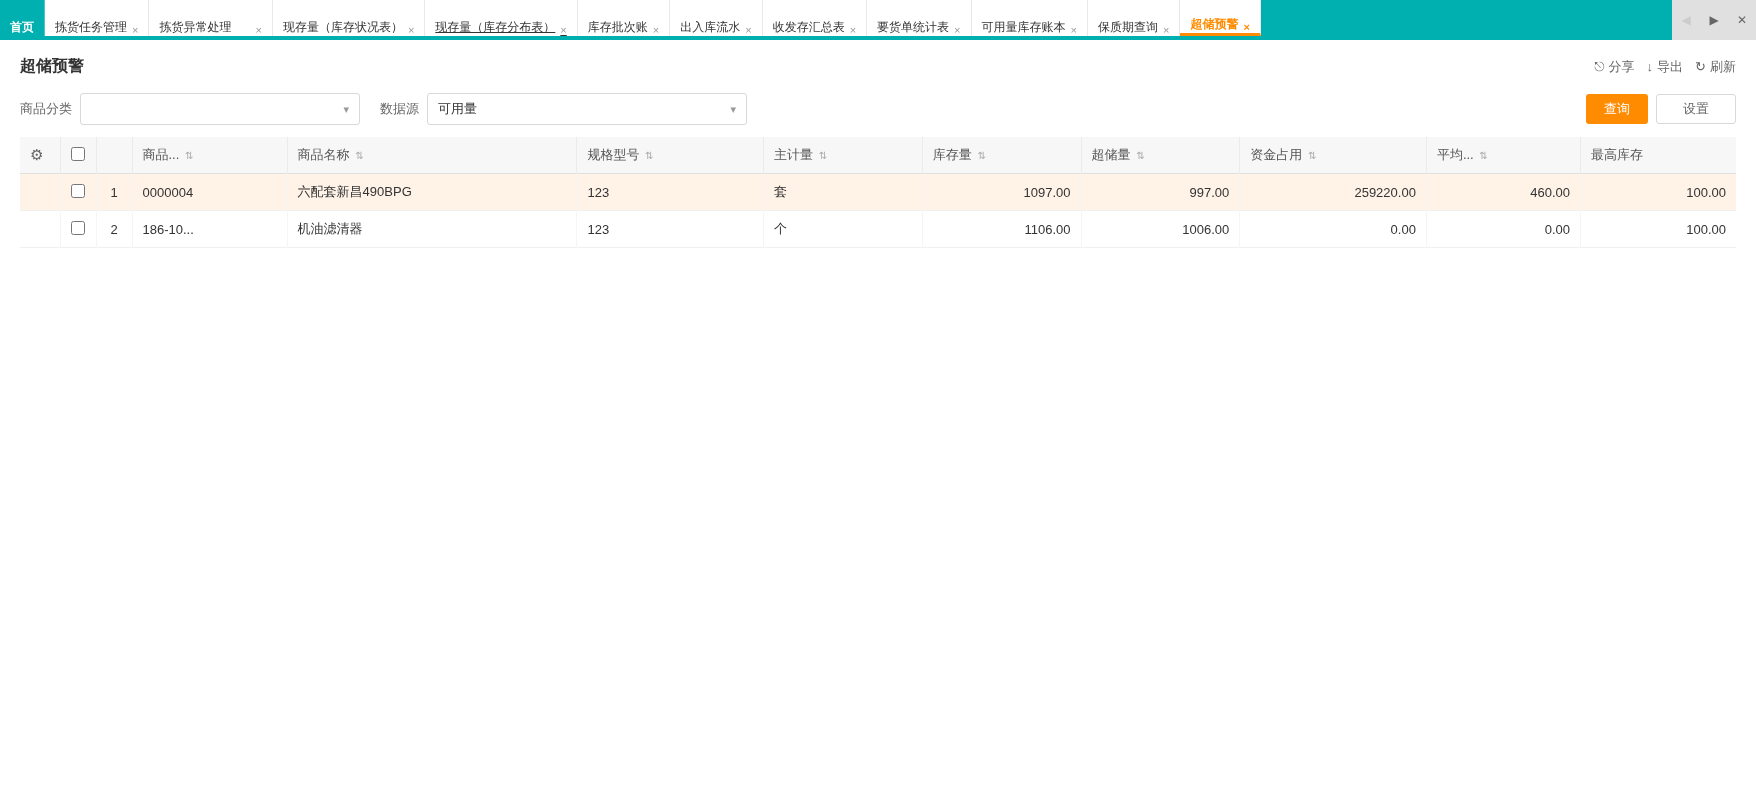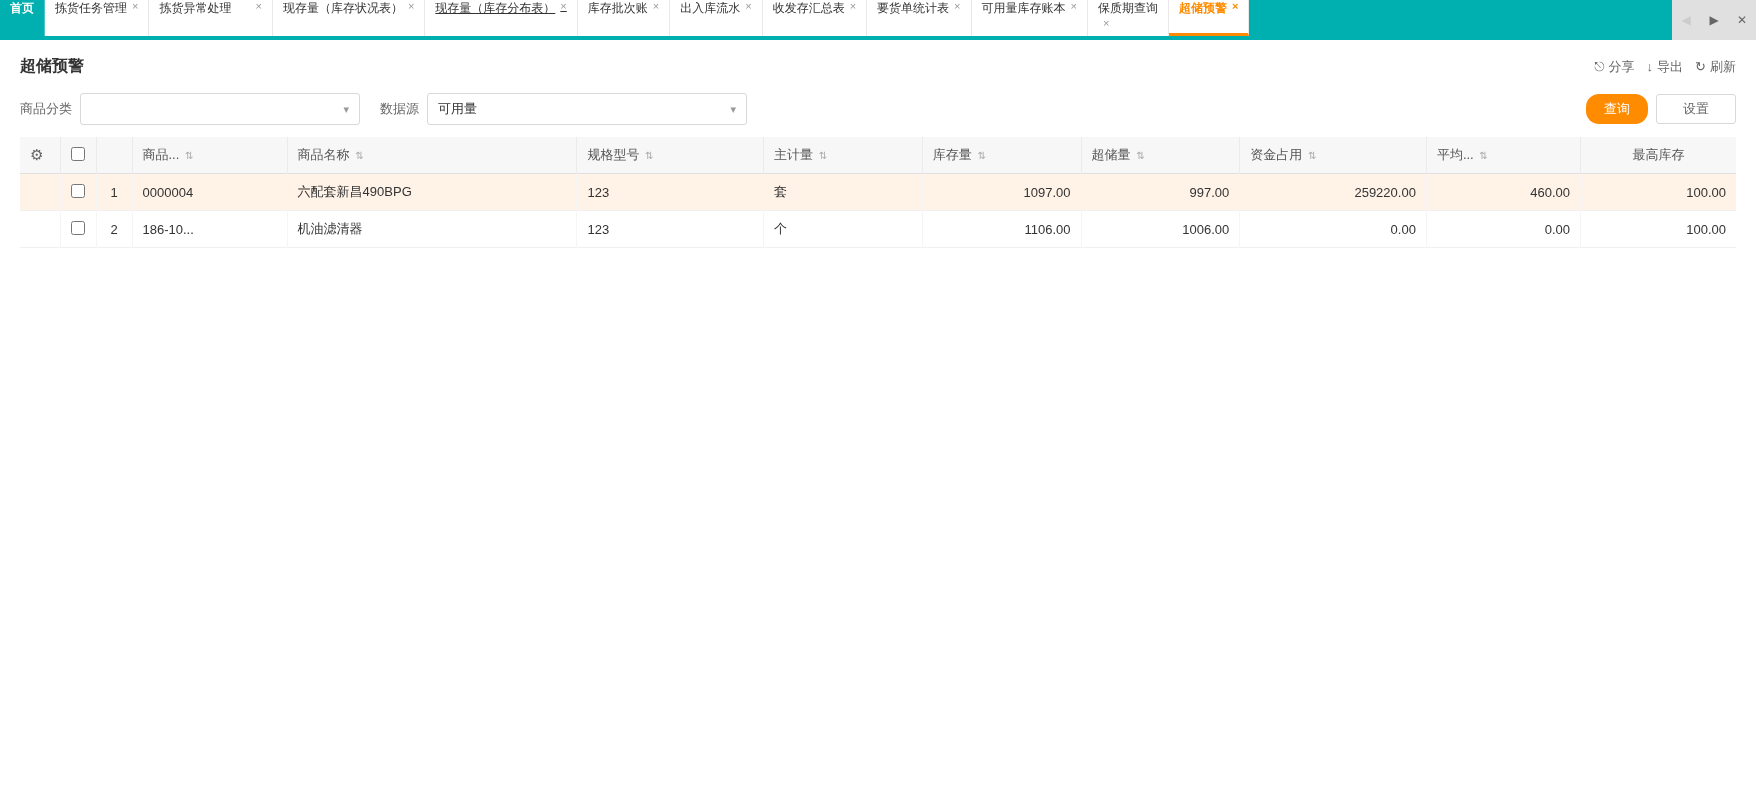--- a/index.html
+++ b/index.html
@@ -1,19 +1,19 @@
 <!DOCTYPE html>
 <html><head>
   <meta charset="utf-8">
   <style>
     * { box-sizing: border-box; margin: 0; padding: 0; }
     body { font-family: 'Microsoft YaHei', Arial, sans-serif; font-size: 13px; background: #f5f5f5; color: #333; overflow-x: hidden; }
     .nav-tab {
       display: flex;
-      align-items: flex-start;
+      align-items: flex-end;
       height: 36px;
       padding: 0 10px;
       font-size: 12px;
       color: #333;
       white-space: nowrap;
       cursor: pointer;
       border-right: 1px solid #e8e8e8;
       position: relative;
     }
     .nav-tab.active {
@@ -117,21 +117,21 @@
     .filter-actions {
       margin-left: auto;
       display: flex;
       gap: 8px;
     }
     .btn-query {
       background: #ff8c00;
       color: #fff;
       border: none;
       padding: 6px 18px;
-      border-radius: 13px;
+      border-radius: 3px;
       cursor: pointer;
       font-size: 13px;
     }
     .btn-settings {
       background: #fff;
       color: #666;
       border: 1px solid #d9d9d9;
       padding: 5px 26px;
       border-radius: 3px;
       cursor: pointer;
@@ -149,21 +149,21 @@
       border-bottom: 1px solid #e0e0e0;
     }
     .data-table thead th {
       padding: 9px 10px;
       text-align: left;
       font-weight: normal;
       color: #555;
       border-right: 1px solid #ebebeb;
       white-space: nowrap;
     }
-    .data-table thead th:last-child { border-right: none; text-align: center; }
+    .data-table thead th:last-child { border-right: none; }
     .data-table tbody tr {
       border-bottom: 1px solid #f0f0f0;
     }
     .data-table tbody tr.highlighted { background: #fff3e8; }
     .data-table tbody td {
       padding: 9px 10px;
       color: #333;
       border-right: 1px solid #f5f5f5;
     }
     .data-table tbody td:last-child { border-right: none; }
@@ -250,21 +250,21 @@
       <span class="close-x">×</span>
     </div>
     <div class="nav-tab" style="background:#fff; color:#333; font-size:12px;">
       <span>要货单统计表</span>
       <span class="close-x">×</span>
     </div>
     <div class="nav-tab" style="background:#fff; color:#333; font-size:12px;">
       <span>可用量库存账本</span>
       <span class="close-x">×</span>
     </div>
-    <div class="nav-tab" style="background:#fff; color:#333; font-size:12px;flex-direction:column;">
+    <div class="nav-tab" style="background:#fff; color:#333; font-size:12px;">
       <span>保质期查询</span>
       <span class="close-x">×</span>
     </div>
 
     <div class="nav-tab active" style="background:#fff; color:#ff8c00; border-bottom:3px solid #ff8c00; font-size:12px; font-weight:bold;">
       <span>超储预警</span>
       <span class="close-x" style="color:#ff8c00;">×</span>
     </div>
   </div>
 

